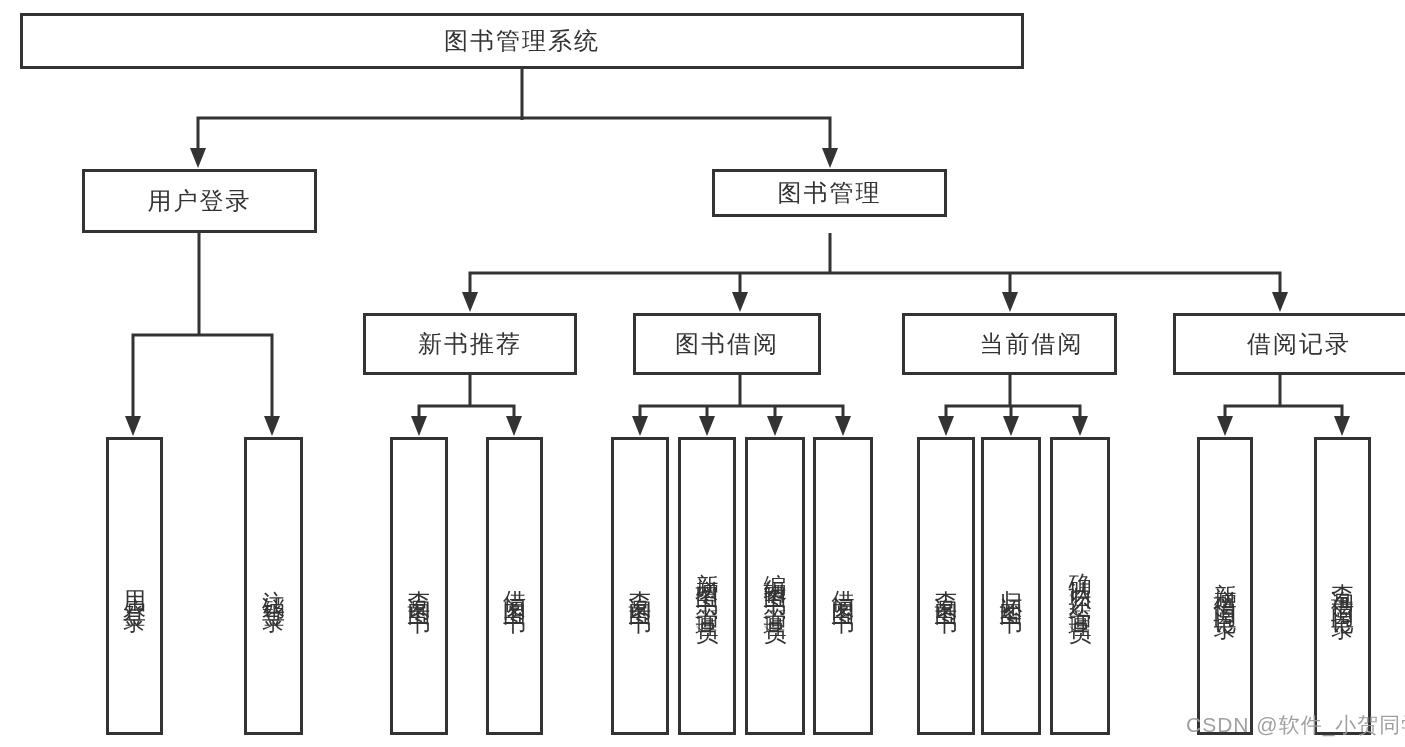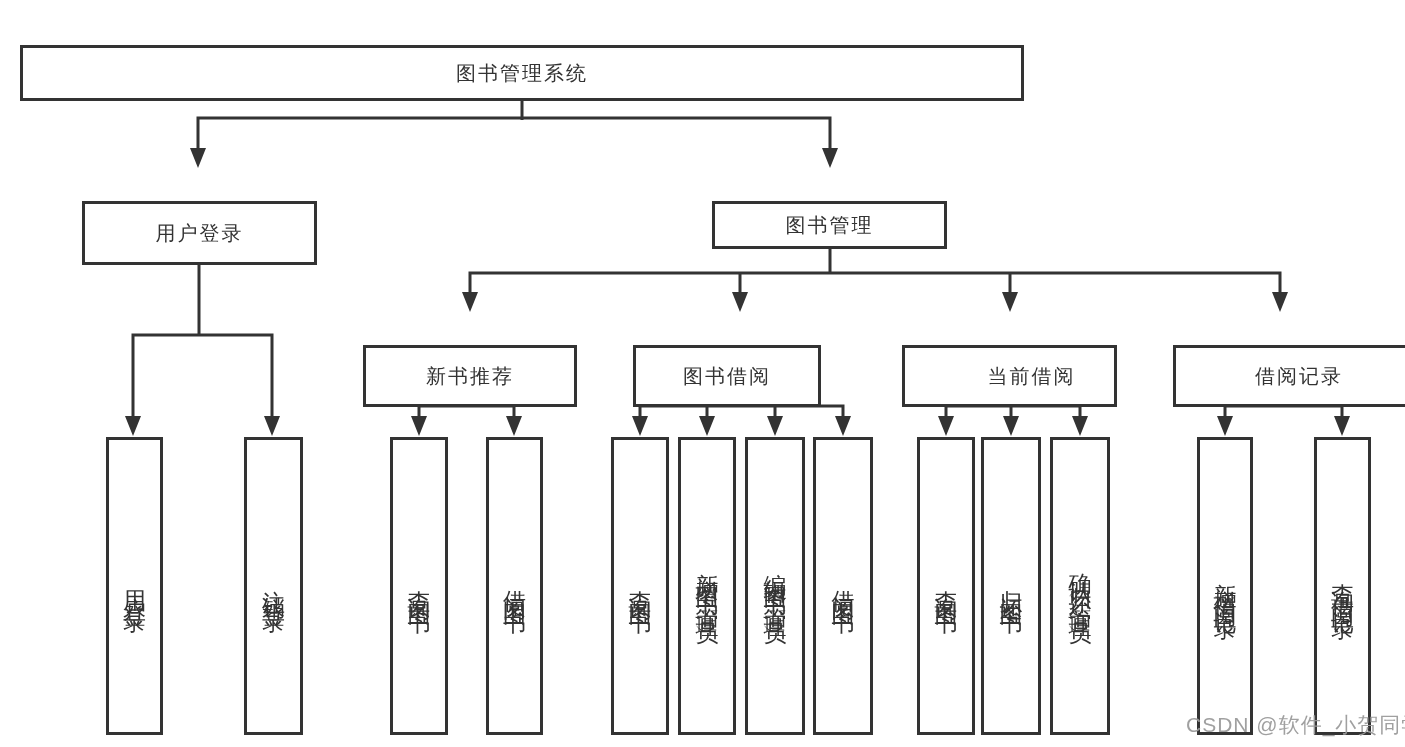--- a/index.html
+++ b/index.html
@@ -10,21 +10,21 @@
   }
   svg.connectors { position:absolute; left:0; top:0; width:1405px; height:747px; }
   svg .line  { stroke:var(--line,#333333); stroke-width:3; fill:none; }
   svg .arrow { fill:var(--line,#333333); stroke:none; }
   .box {
     position:absolute; box-sizing:border-box;
     border:3px solid var(--line,#333333); background:#ffffff;
     display:flex; align-items:center; justify-content:center;
     color:var(--text,#333333); z-index:2;
   }
-  .hbox { font-size:20px; letter-spacing:2px; white-space:nowrap;margin-top:32px; }
+  .hbox { font-size:24px; letter-spacing:2px; white-space:nowrap; }
   .vbox .vtext {
     writing-mode:vertical-rl; text-orientation:mixed;
     font-size:23px; letter-spacing:7px; line-height:1; white-space:nowrap;
   }
   .watermark {
     position:absolute; left:1186px; top:711px; z-index:3;
     font-size:21px; letter-spacing:1px; white-space:nowrap;
     color:var(--wm,#9b9b9b); opacity:.95;
   }
 </style>

